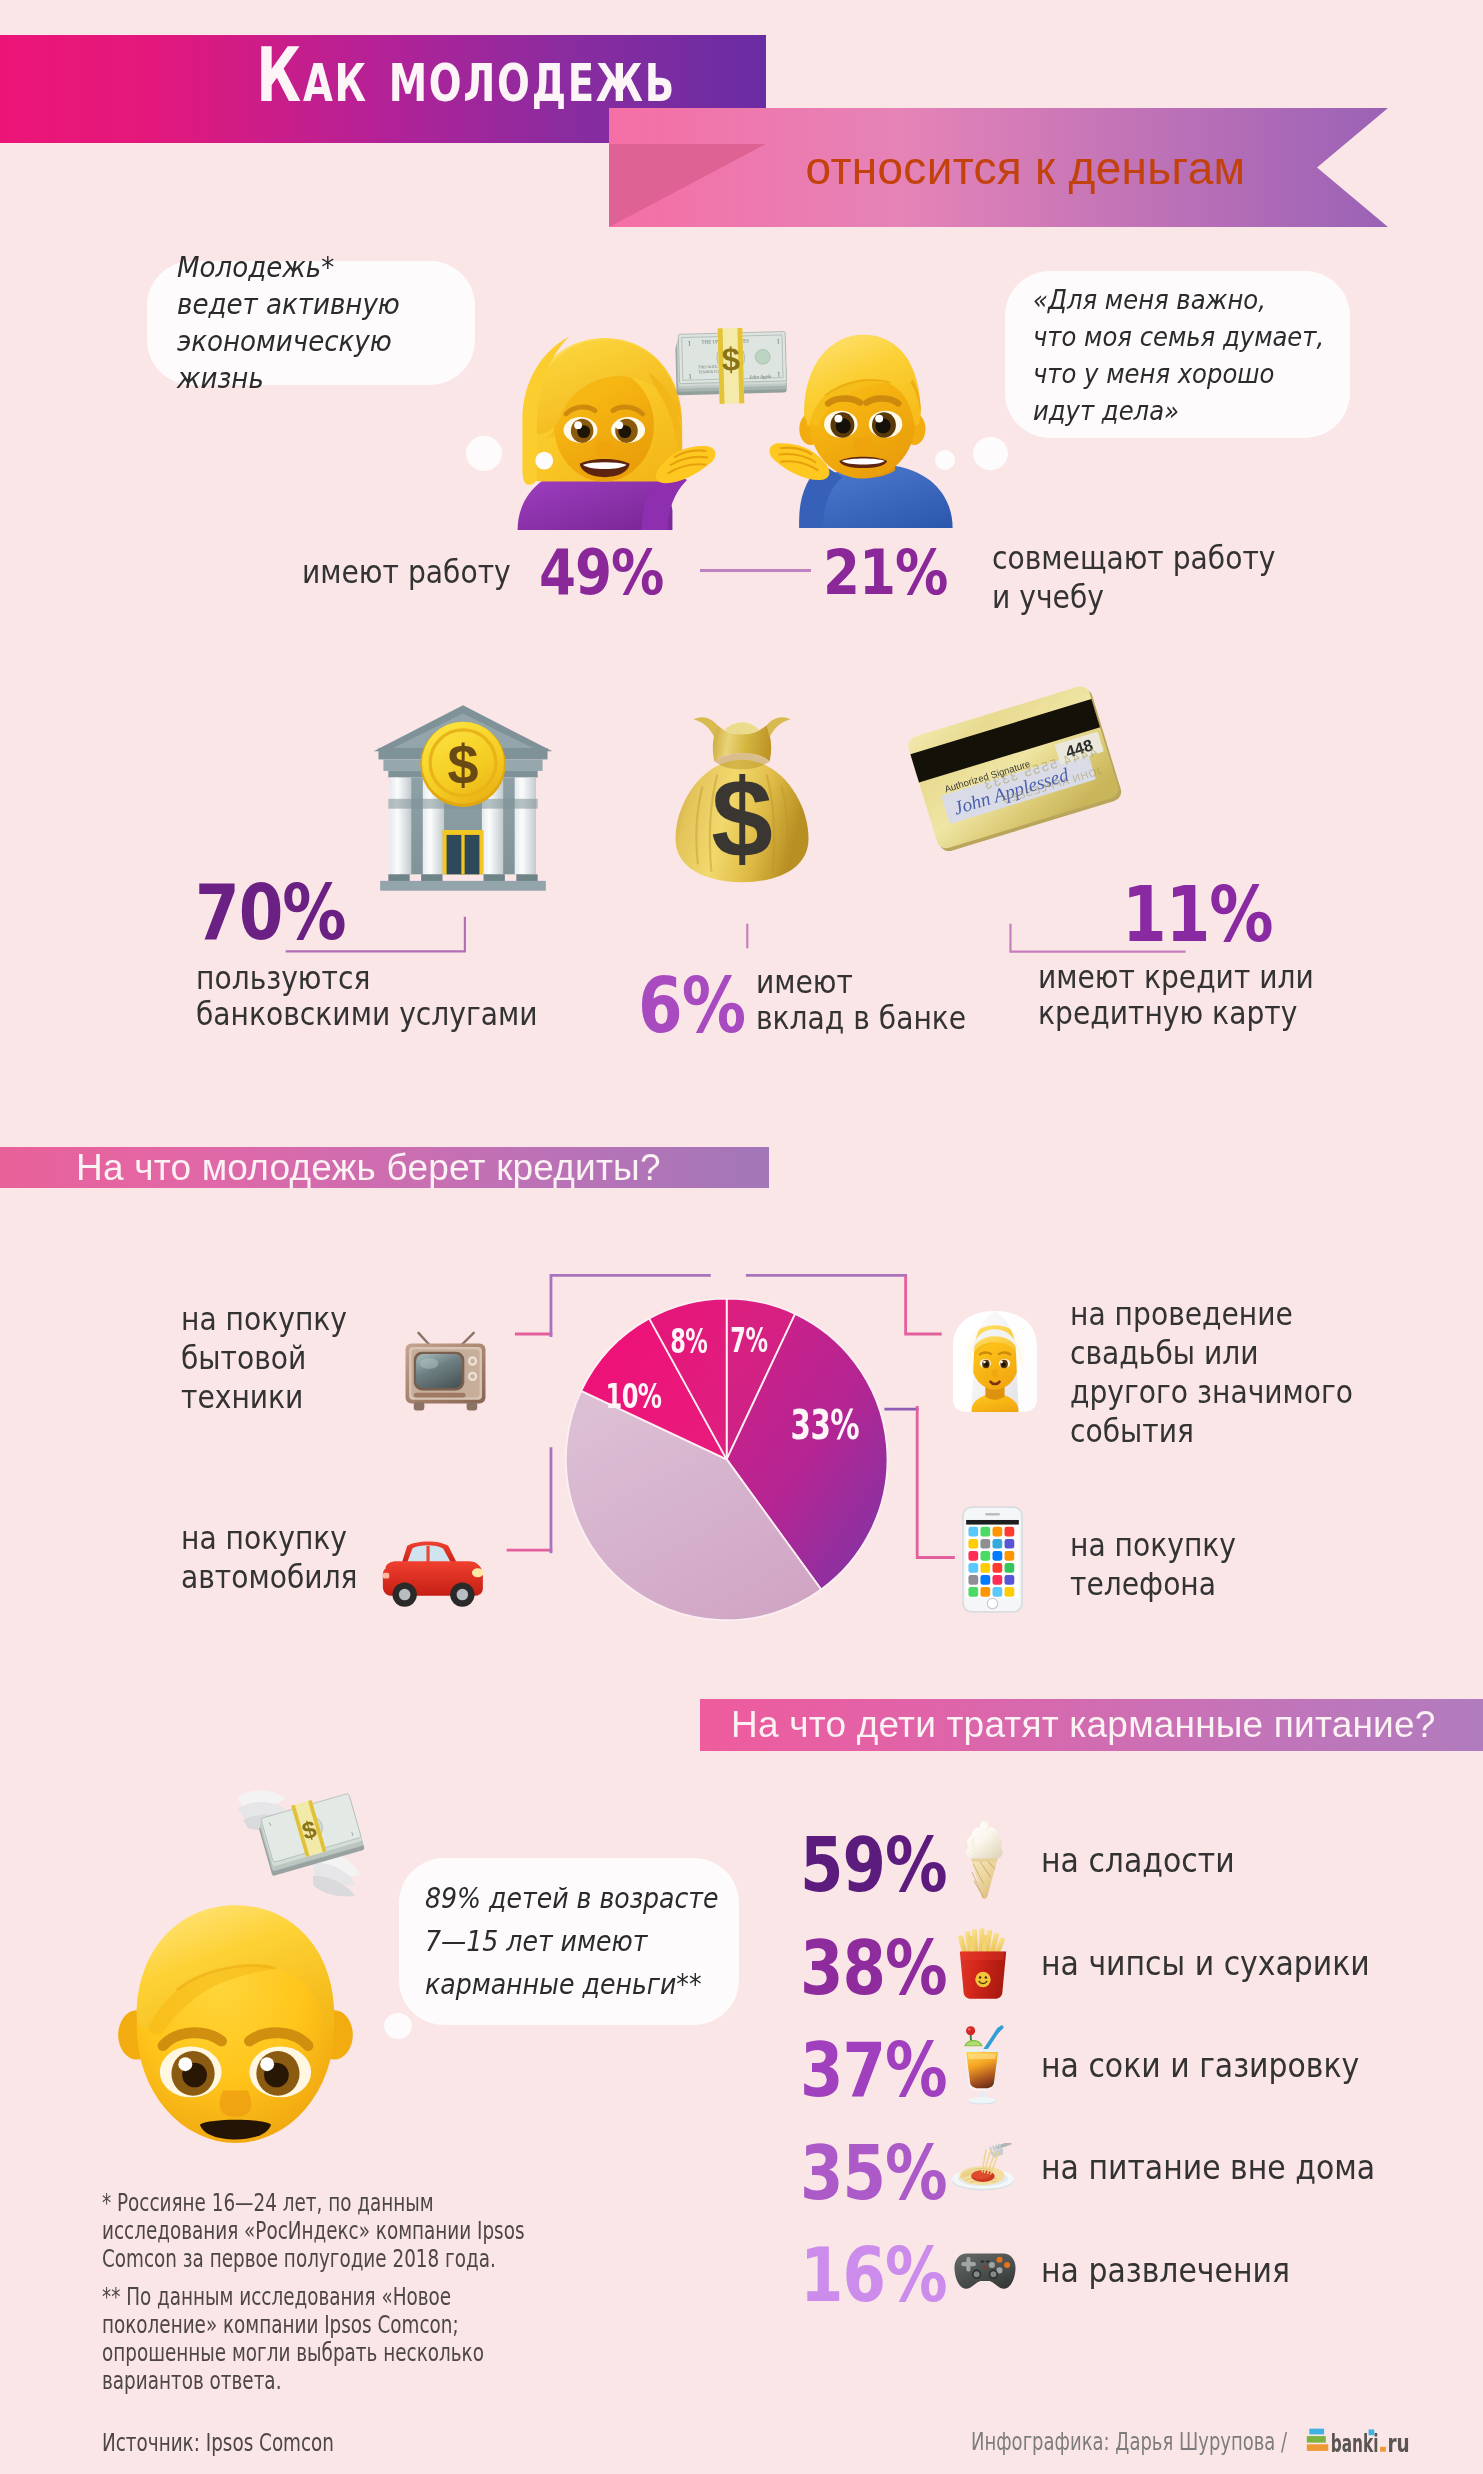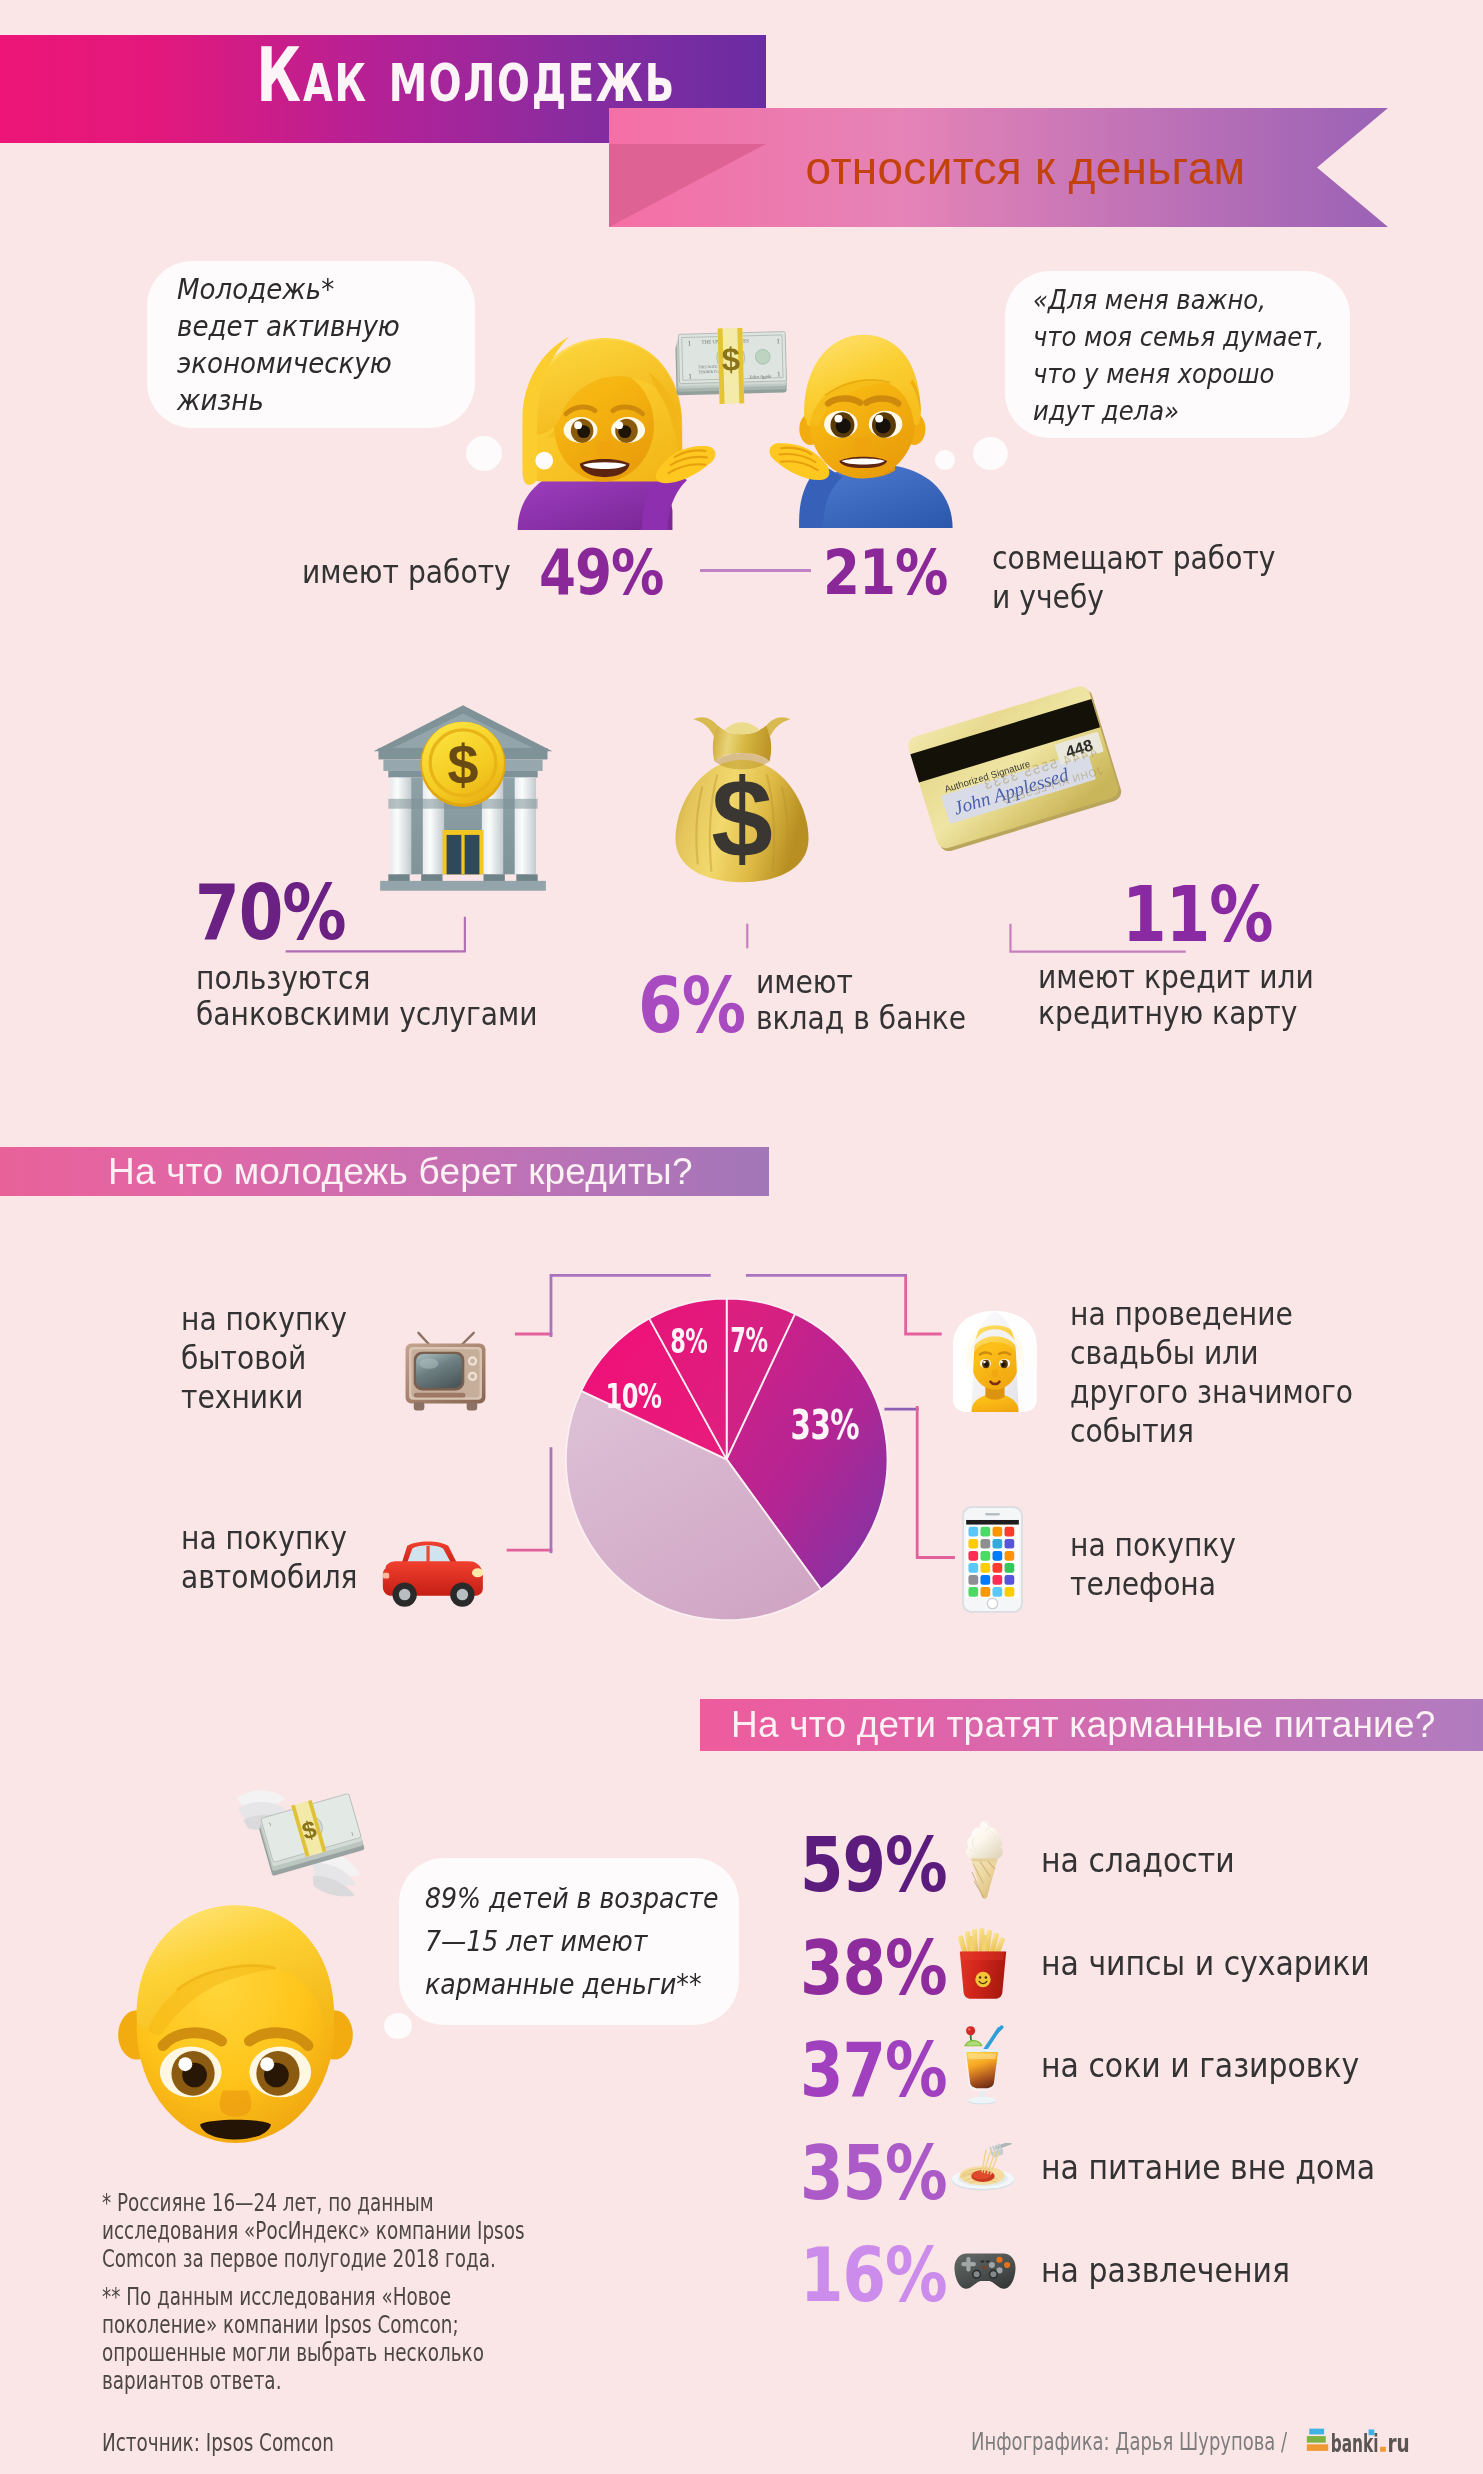--- a/index.html
+++ b/index.html
@@ -21,21 +21,21 @@
   #ribbon-fold{left:609px;top:144px;width:157px;height:83px;}
   #ribbon-txt{left:581px;top:108px;width:889px;height:119px;display:flex;align-items:center;
      justify-content:center;color:#c2410c;font-size:46px;letter-spacing:0.3px;}
 
   
   .bubble{background:#FDFBFB;border-radius:45px;box-sizing:border-box;display:flex;align-items:center;}
   .bub-txt{font-style:italic;color:#2B2B2B;
            font-family:"DejaVu Sans","Liberation Sans",sans-serif;white-space:pre;
            transform:scaleX(0.90);transform-origin:0 50%;}
   .dot{background:#FDFBFB;border-radius:50%;}
-  #bub1{left:147px;top:261px;width:328px;height:167px;padding:0 0 0 30px;}
+  #bub1{left:147px;top:261px;width:328px;height:124px;padding:0 0 0 30px;}
   #bub1 .bub-txt{font-size:29px;line-height:37px;}
   #bub2{left:1005px;top:271px;width:345px;height:167px;padding:0 0 0 28px;}
   #bub2 .bub-txt{font-size:27px;line-height:37px;}
   #d1a{left:466px;top:436px;width:36px;height:35px;}
   #d1b{left:533px;top:450px;width:20px;height:20px;}
   #d2a{left:973px;top:437px;width:35px;height:33px;}
   #d2b{left:935px;top:450px;width:20px;height:20px;}
   #bub3{left:399px;top:1823px;width:340px;height:167px;padding:0 0 0 26.4px;margin-top:35px;}
   #bub3 .bub-txt{font-size:28px;line-height:43px;}
   #d3a{left:384px;top:2013px;width:28px;height:26.4px;}
@@ -369,21 +369,21 @@
     </svg>
   <div class="abs lbl" style="left:756px;top:964px;font-size:32px;line-height:36px;">имеют
 вклад в банке</div>
 
   <div class="abs pct" style="left:1122px;top:877px;font-size:76px;color:#8A2AA2;">11%</div>
   <svg class="abs" style="left:1008px;top:922px;width:181px;height:33px;" viewBox="0 0 220 40">
     <path d="M3,2 V36 H216" fill="none" stroke="#C77CBD" stroke-width="2.6"></path>
     </svg>
   <div class="abs lbl" style="left:1038px;top:959px;font-size:32px;line-height:36px;">имеют кредит или
 кредитную карту</div>
-  <div class="abs sect" style="left:0;top:1147px;width:769px;height:49px;background:linear-gradient(90deg,#E86199 0%,#E267A6 24%,#C071B6 66%,#A277B8 100%);padding-left:108px;box-sizing:border-box;">
+  <div class="abs sect" style="left:0;top:1147px;width:769px;height:41px;background:linear-gradient(90deg,#E86199 0%,#E267A6 24%,#C071B6 66%,#A277B8 100%);padding-left:76px;box-sizing:border-box;">
       <span>На что молодежь берет кредиты?</span>
     </div>
 <svg class="abs" style="left:0;top:0;width:1483px;height:2475px;" viewBox="0 0 1798 3000">
       <defs>
         <linearGradient id="pgA" x1="0" y1="0" x2="0.4" y2="1">
           <stop offset="0" stop-color="#DD1F7E"></stop>
           <stop offset="1" stop-color="#C92388"></stop>
         </linearGradient>
         <linearGradient id="pgB" x1="0.1" y1="0" x2="0.95" y2="1">
           <stop offset="0" stop-color="#D21F86"></stop>

